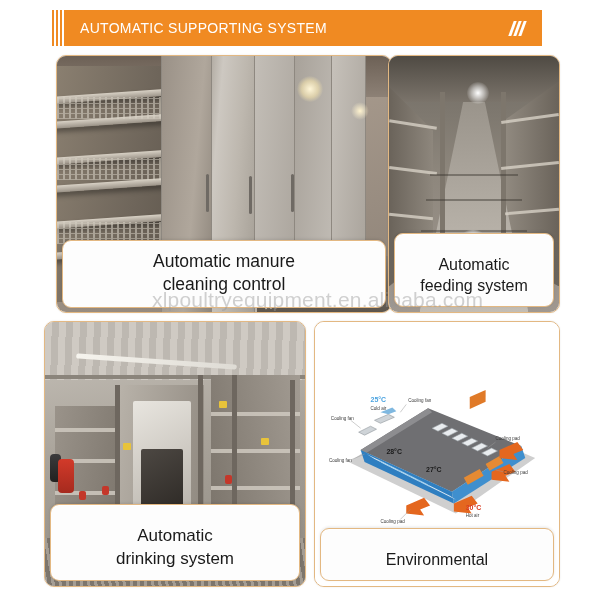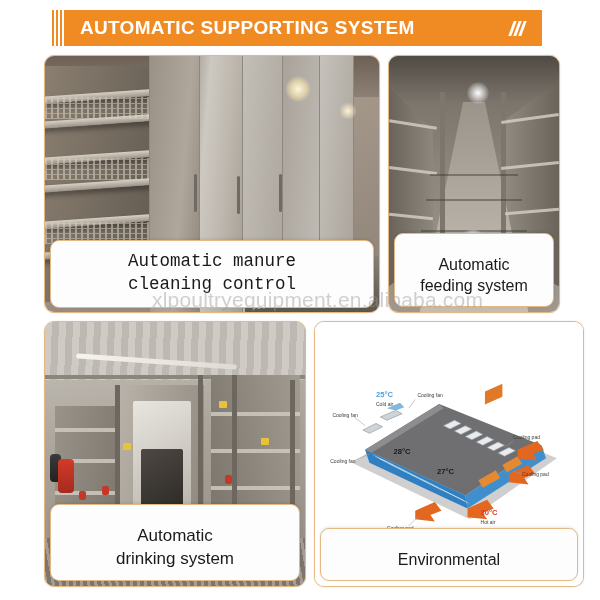--- a/index.html
+++ b/index.html
@@ -27,22 +27,22 @@
         #f08a22 8px,#f08a22 10px,
         #ffffff 10px,#ffffff 12px,
         #f08a22 12px,#f08a22 16px);
   }
   .hdr-bar{
     flex:1 1 auto;height:36px;background:#f08a22;
     display:flex;align-items:center;justify-content:space-between;
     padding:0 14px 0 12px;box-sizing:border-box;
   }
   .hdr-title{
-    color:#ffffff;font-size:19px;letter-spacing:.3px;
-    font-weight:700;white-space:nowrap;line-height:36px;
+    color:#ffffff;font-size:14px;letter-spacing:.3px;
+    font-weight:400;white-space:nowrap;line-height:36px;
   }
   .hdr-slashes{
     display:flex;gap:2px;align-items:center;height:36px;padding-right:4px;
   }
   .hdr-slashes i{
     display:block;width:3px;height:15px;background:#ffffff;
     transform:skewX(-20deg);
   }
 
   
@@ -51,24 +51,24 @@
   }
   .card{
     position:absolute;
     background:#ffffff;
     border:1px solid #e3b882;
     border-radius:10px;
     box-sizing:border-box;
     overflow:hidden;
     box-shadow:0 0 2px rgba(0,0,0,.10);
   }
-  .c1{left:0;top:0;width:336px;height:258px;font-family:Liberation Mono, monospace;}
+  .c1{left:12px;top:0;width:336px;height:258px;}
   .c2{left:344px;top:0;width:172px;height:258px;}
   .c3{left:0;top:266px;width:262px;height:266px;}
-  .c4{left:270px;top:266px;width:270px;height:266px;}
+  .c4{left:270px;top:266px;width:246px;height:266px;}
 
   .photo{position:absolute;left:0;top:0;right:0;bottom:0;overflow:hidden;}
 
   
   .caption{
     position:absolute;left:5px;right:5px;bottom:5px;
     background:#fdfdfd;
     border:1px solid #e3b882;
     border-radius:9px;
     box-shadow:0 -1px 3px rgba(0,0,0,.10), inset 0 1px 0 #fff;

